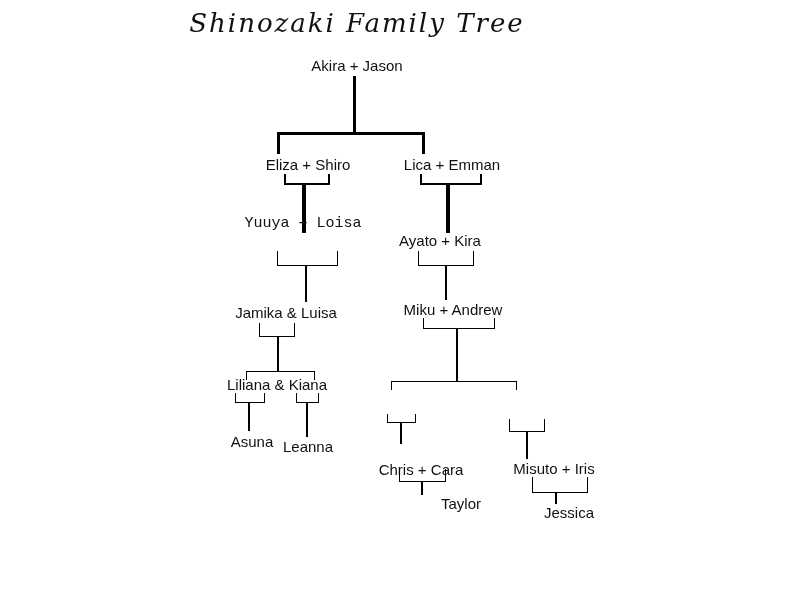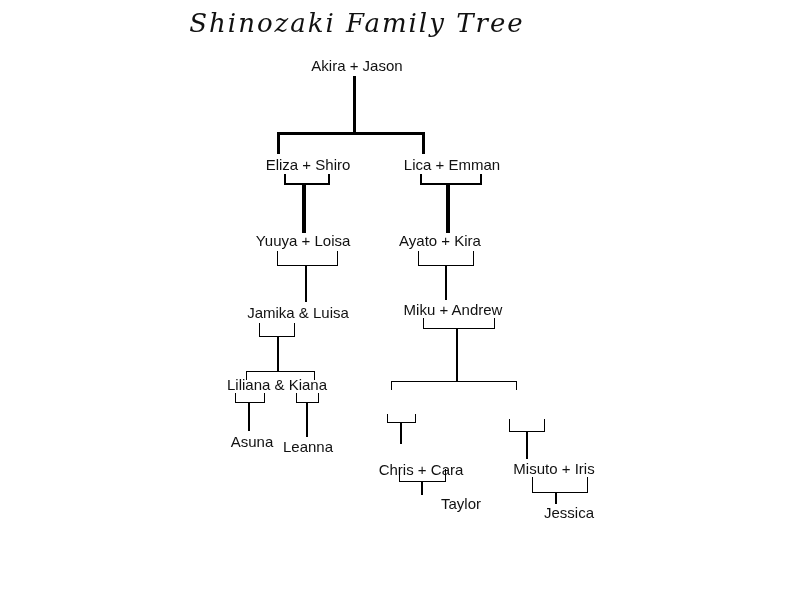--- a/index.html
+++ b/index.html
@@ -80,30 +80,30 @@
 
   <div class="node" style="left:308px; top:157px;">Eliza + Shiro</div>
   <div class="node" style="left:452px; top:157px;">Lica + Emman</div>
 
   <div class="bracket thick" style="left:284px; top:174px; width:42px; height:9px;"></div>
   <div class="v w4" style="left:302px; top:184px; height:49px;"></div>
 
   <div class="bracket thick" style="left:420px; top:174px; width:58px; height:9px;"></div>
   <div class="v w4" style="left:446px; top:184px; height:49px;"></div>
 
-  <div class="node" style="left:303px; top:233px;">Yuuya + Loisa</div>
+  <div class="node" style="left:303px; top:216px;font-family:Liberation Mono, monospace;">Yuuya + Loisa</div>
   <div class="node" style="left:440px; top:233px;">Ayato + Kira</div>
 
   <div class="bracket" style="left:277px; top:251px; width:59px; height:14px;"></div>
   <div class="v" style="left:305px; top:265px; height:37px;"></div>
 
   <div class="bracket" style="left:418px; top:251px; width:54px; height:14px;"></div>
   <div class="v" style="left:445px; top:265px; height:35px;"></div>
 
-  <div class="node" style="left:298px; top:305px;">Jamika &amp; Luisa</div>
+  <div class="node" style="left:286px; top:305px;">Jamika &amp; Luisa</div>
   <div class="node" style="left:453px; top:302px;">Miku + Andrew</div>
 
   <div class="bracket" style="left:259px; top:323px; width:34px; height:13px;"></div>
   <div class="v" style="left:277px; top:336px; height:35px;"></div>
   <div class="tbar" style="left:246px; top:371px; width:67px; height:8px;"></div>
 
   <div class="bracket" style="left:423px; top:318px; width:70px; height:10px;"></div>
   <div class="v" style="left:456px; top:328px; height:54px;"></div>
   <div class="tbar" style="left:391px; top:381px; width:124px; height:8px;"></div>
 

